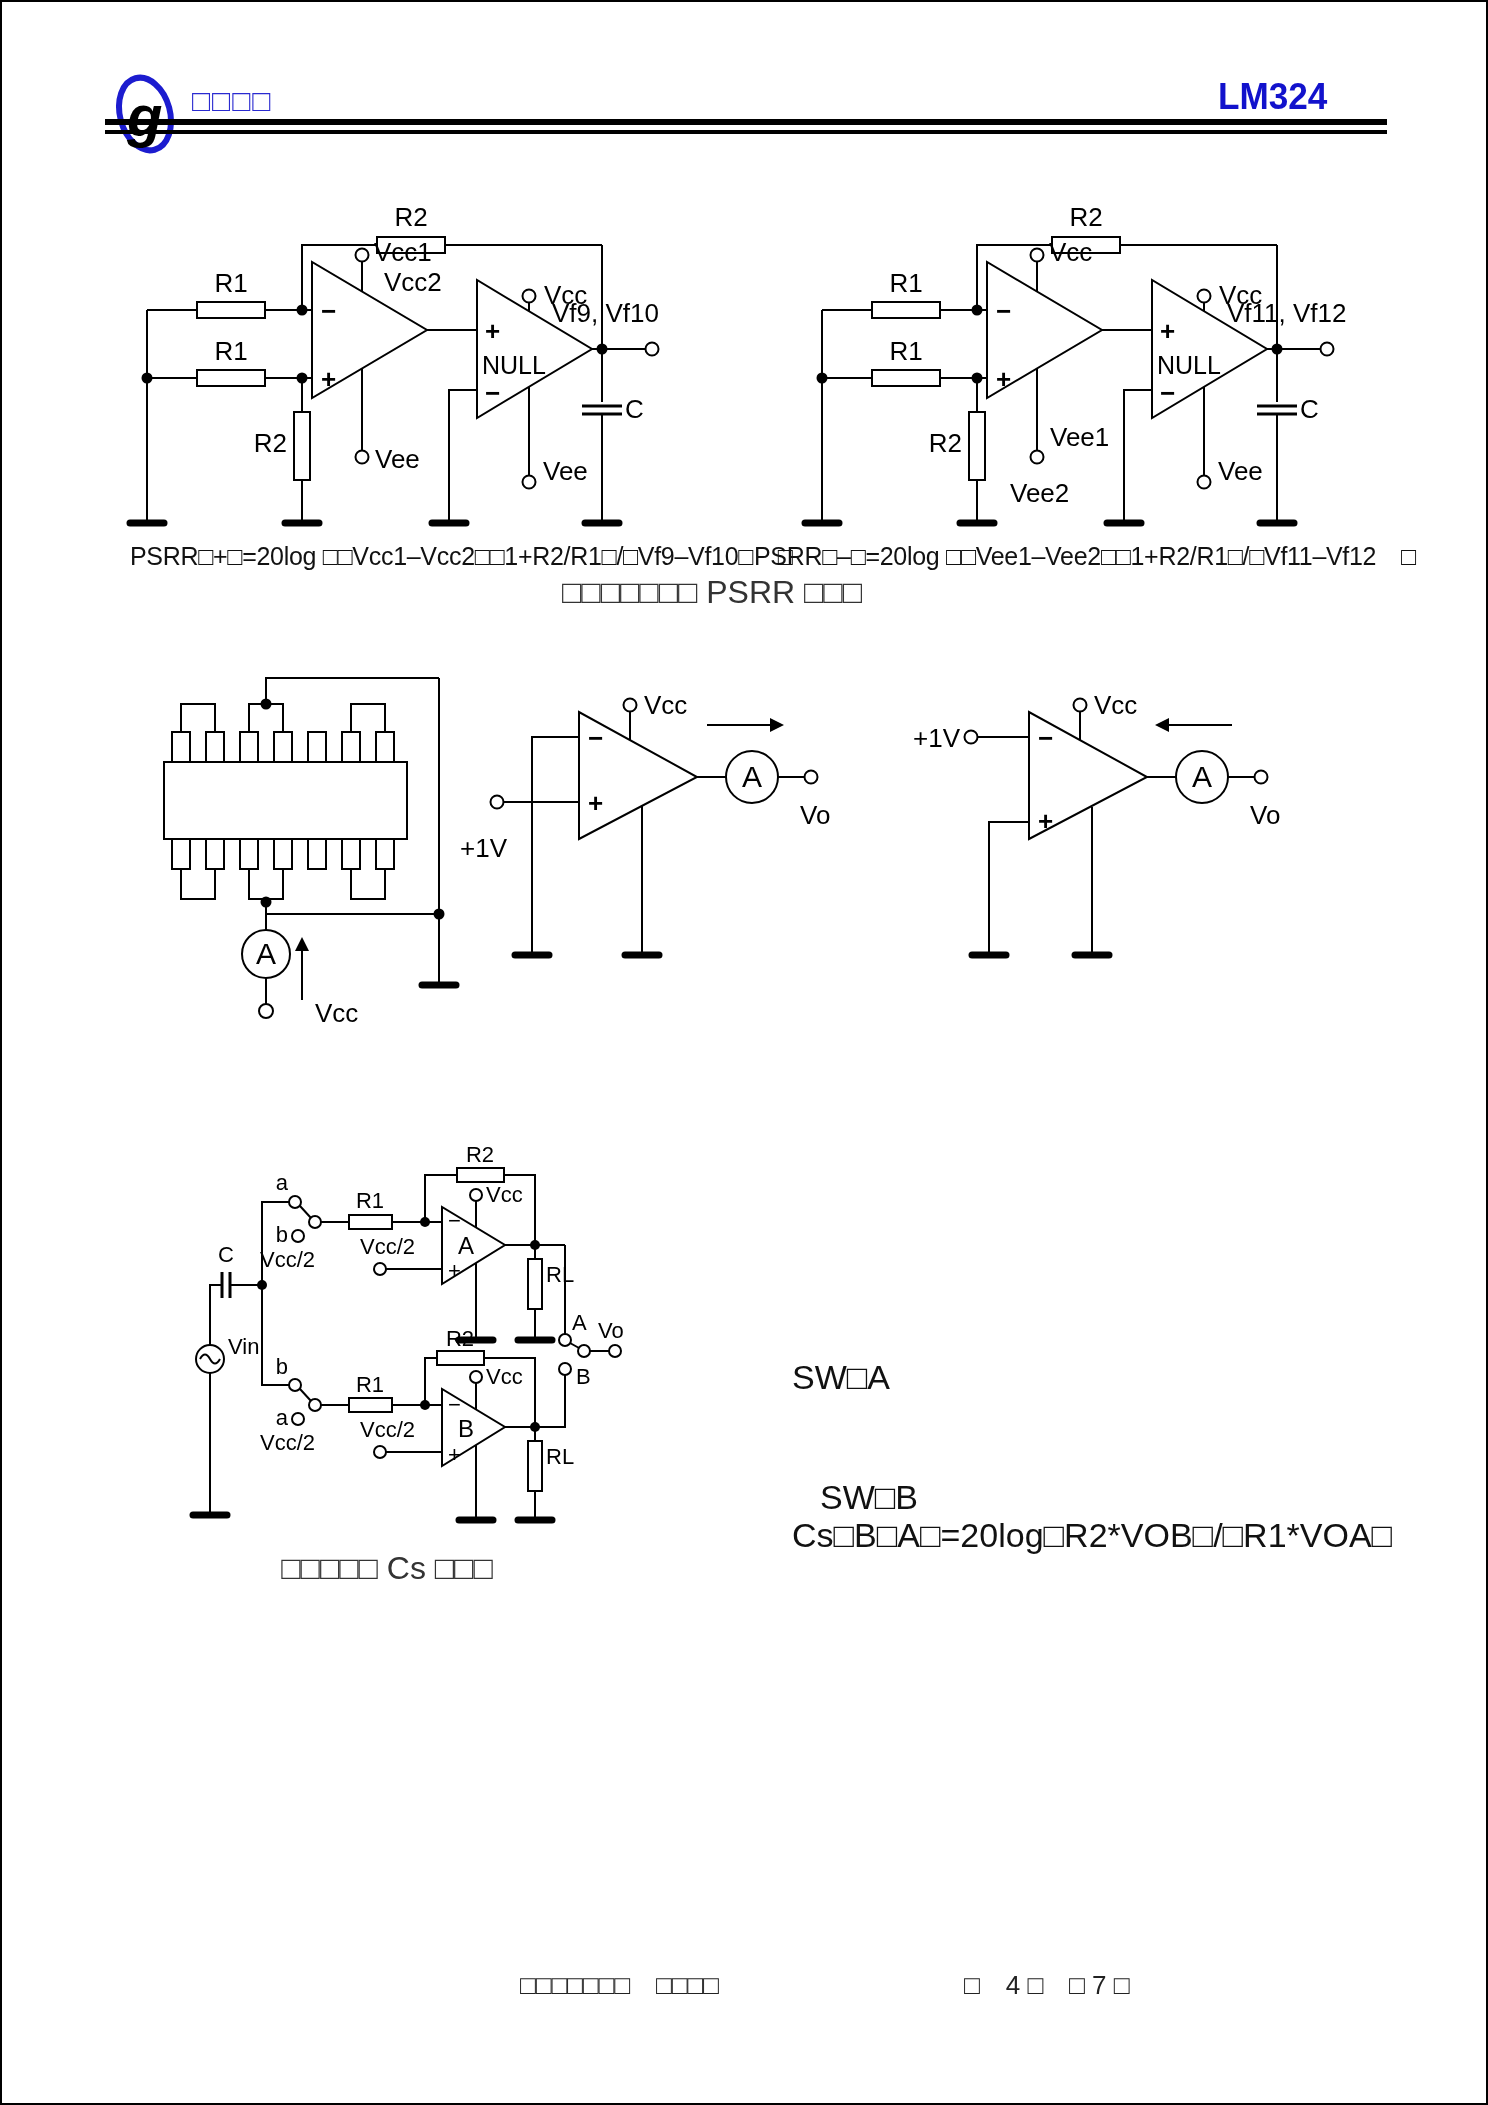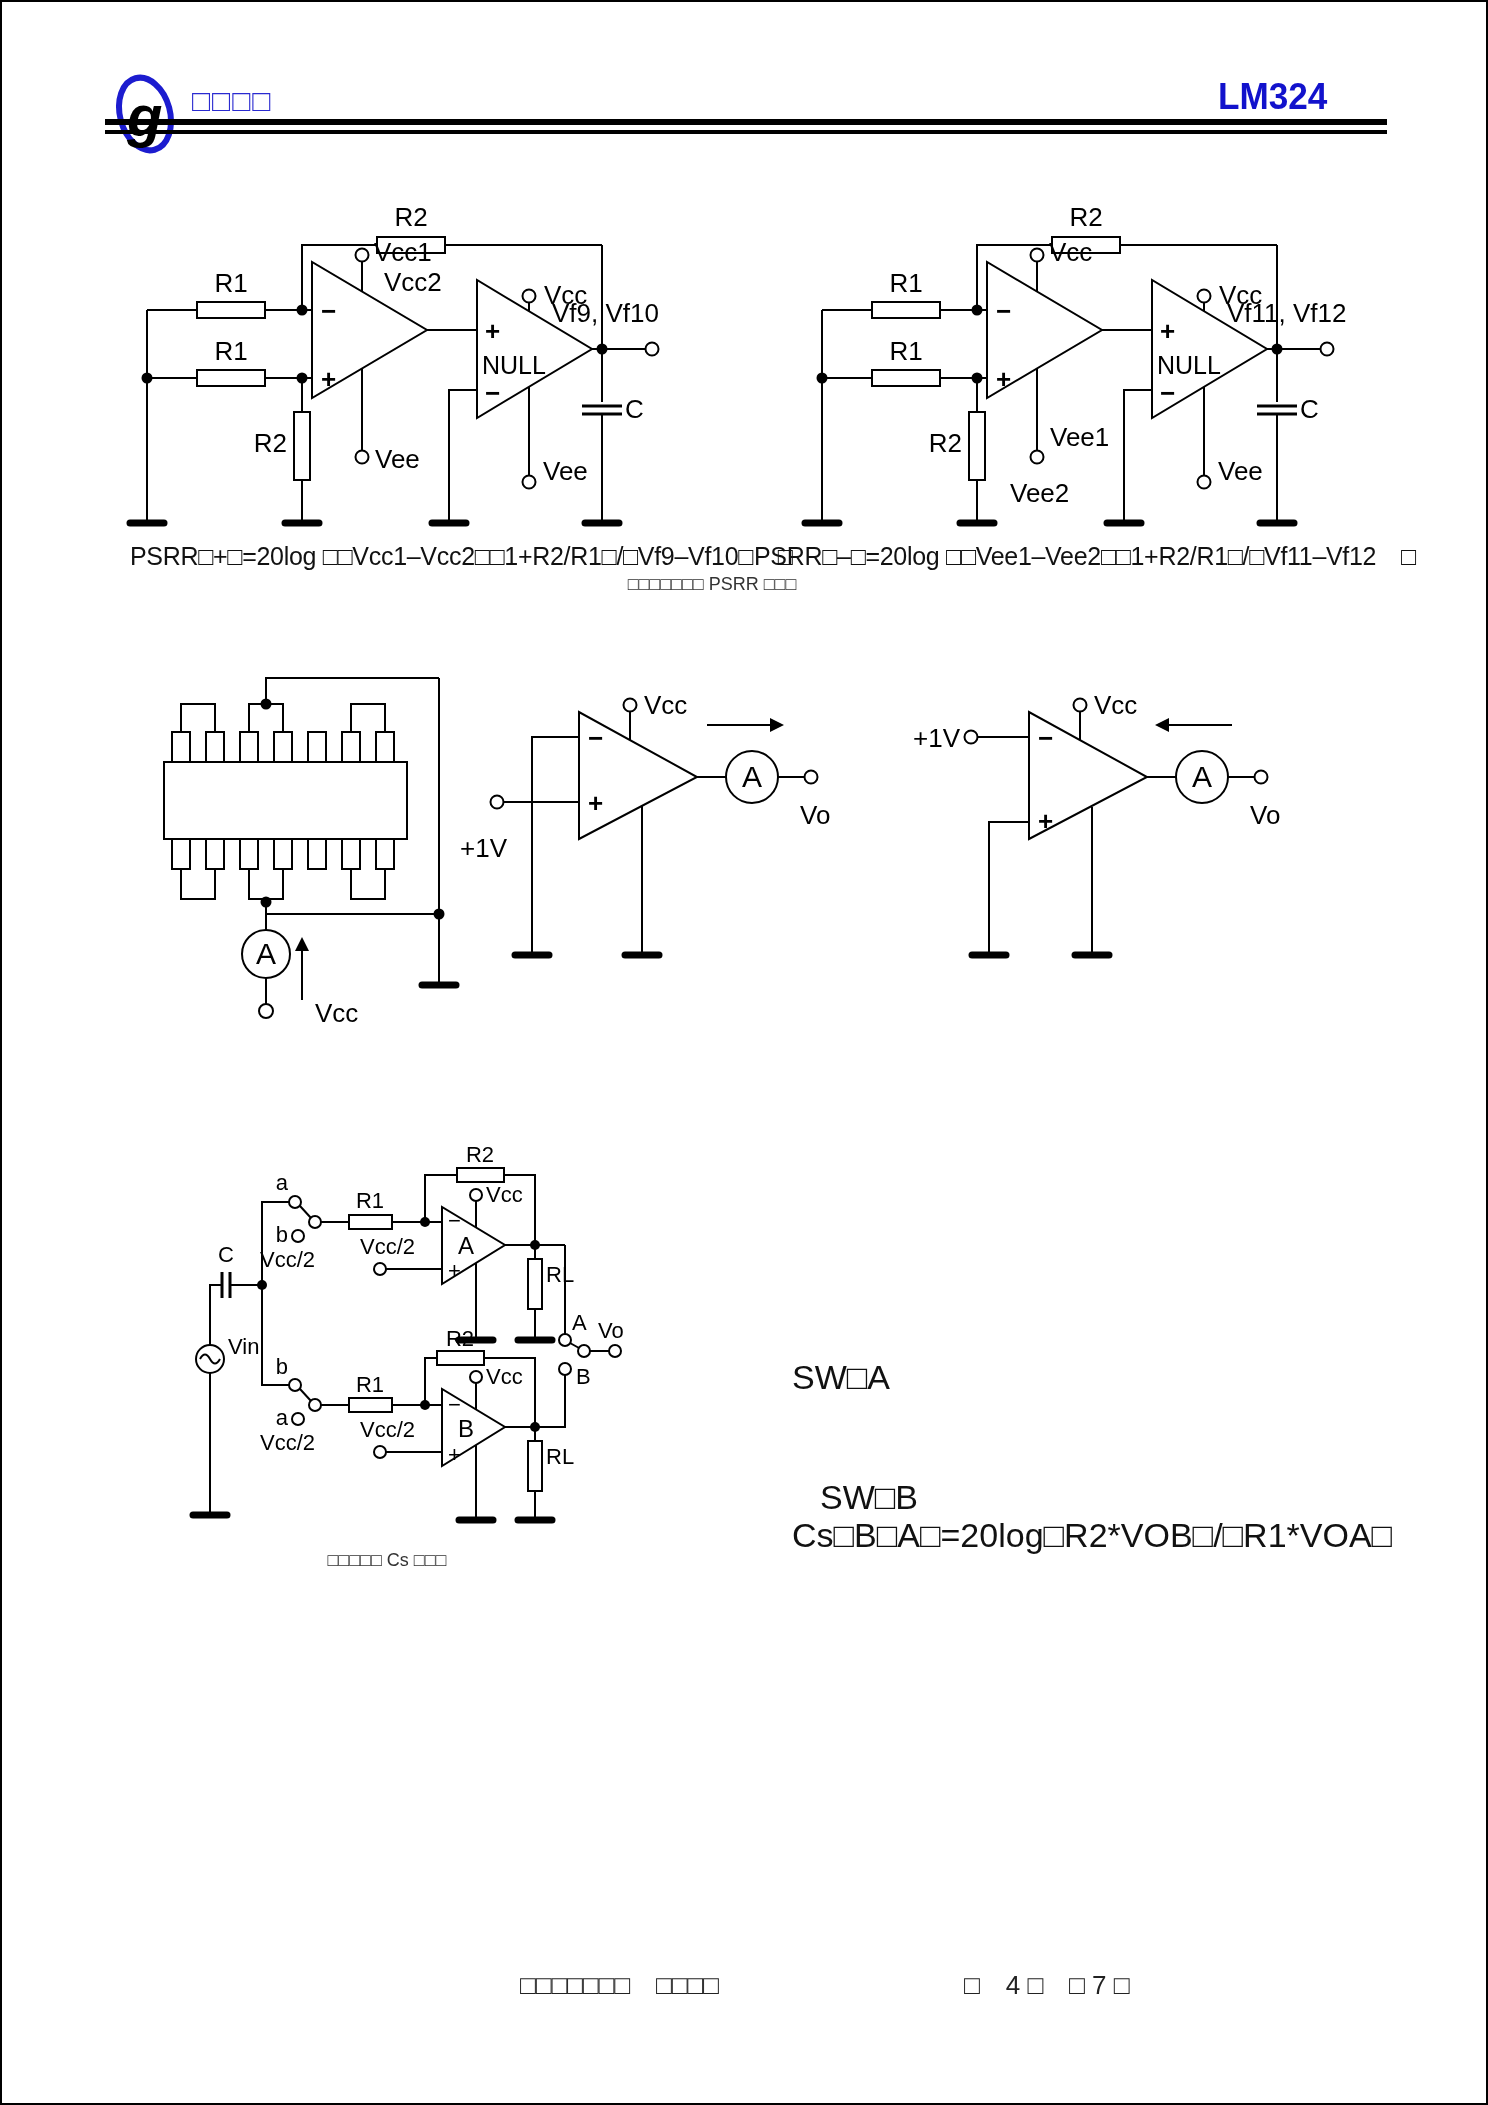--- a/index.html
+++ b/index.html
@@ -15,21 +15,21 @@
   .term{fill:#fff;stroke:#000;stroke-width:2;}
   .gnd{stroke:#000;stroke-width:7;stroke-linecap:round;}
   .plate{stroke:#000;stroke-width:3;fill:none;}
   .lbl{font-size:26px;}
   .lbl-s{font-size:22px;}
   .sgn{font-size:26px;font-weight:bold;}
   .rule{position:absolute;left:103px;width:1282px;background:#000;}
   .logo-text{color:#2a2ad0;font-size:30px;font-weight:bold;letter-spacing:2px;}
   .part-no{color:#1212cc;font-weight:bold;font-size:37px;transform:scaleX(.95);transform-origin:left;}
   .formula{font-size:25px;letter-spacing:-0.3px;color:#111;}
-  .caption{font-size:18px;color:#333;text-align:center;}
+  .caption{font-size:32px;color:#333;text-align:center;}
   .swf{font-size:34px;color:#111;}
   .footer{font-size:26px;color:#222;}
 </style>
 </head>
 <body>
 
 <div class="page">
 
   <svg class="fig" style="left:103px;top:66px" width="86" height="94" viewBox="0 0 86 94">
     <ellipse cx="40" cy="46" rx="25" ry="37" transform="rotate(-15 40 46)" fill="none" stroke="#1c1ccf" stroke-width="6"></ellipse>

